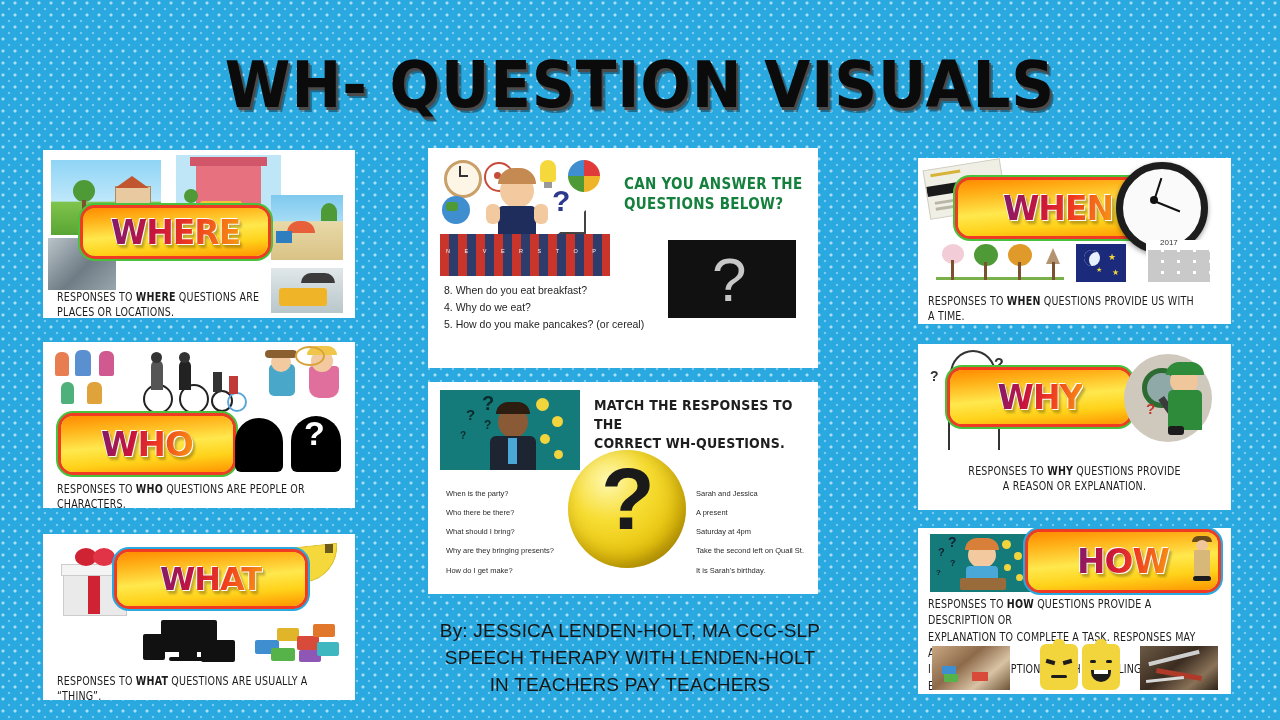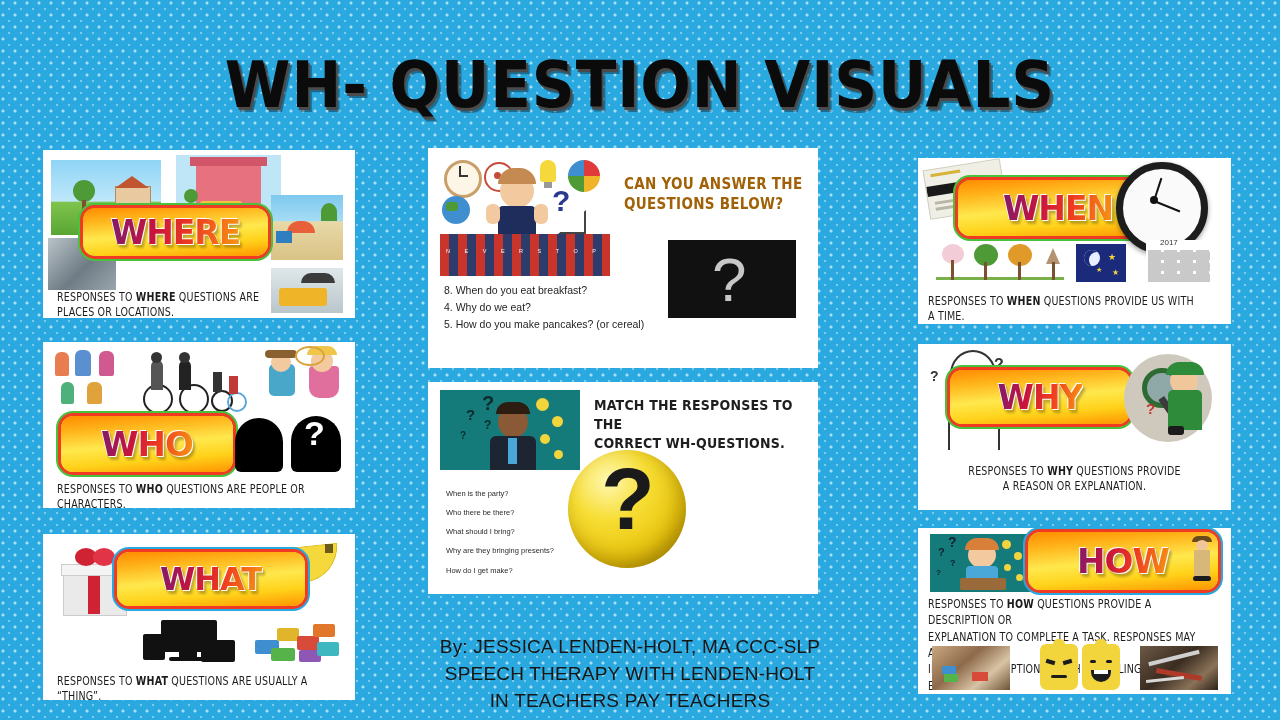--- a/index.html
+++ b/index.html
@@ -61,21 +61,21 @@
   .photo-play{background:linear-gradient(140deg,#c9a882,#8d6a4a 40%,#d8c3a4 70%,#6d5236);}
   .photo-tools{background:linear-gradient(140deg,#6d5a46,#3a2c20 45%,#8a7258 75%,#2d2218);}
   .teal{background:#157a7a;}
   .night{background:#1b2a7a;}
   .black{background:#111;}
 
   
   #footer{
     position:absolute;left:340px;top:618px;width:580px;text-align:center;
     font-family:"Liberation Sans", sans-serif;
-    font-size:19px;line-height:1.42;color:#161616;letter-spacing:.2px;margin-top:16px;
+    font-size:19px;line-height:1.42;color:#161616;letter-spacing:.2px;
   }
 
   
   .circle{border-radius:50%;}
   .qmark{font-family:"Liberation Sans",sans-serif;font-weight:bold;}
   .tinytxt{font-family:"Liberation Sans",sans-serif;font-size:6.5px;color:#2b2b2b;white-space:nowrap;}
 </style>
 </head>
 <body>
 
@@ -208,21 +208,21 @@
       <div class="qmark" style="position:absolute;left:112px;top:28px;font-size:30px;color:#2b3a8f;">?</div>
       <div style="position:absolute;left:118px;top:54px;width:24px;height:20px;border:2px solid #444;clip-path:polygon(0 100%,100% 100%,100% 0);"></div>
       <div class="circle" style="position:absolute;left:60px;top:18px;width:34px;height:34px;background:#f3c9a0;"></div>
       <div style="position:absolute;left:58px;top:12px;width:38px;height:16px;background:#c48a52;border-radius:18px 18px 0 0;"></div>
       <div style="position:absolute;left:58px;top:50px;width:38px;height:32px;background:#1f2d5c;border-radius:5px 5px 0 0;"></div>
       <div style="position:absolute;left:46px;top:48px;width:14px;height:20px;background:#f3c9a0;border-radius:6px;"></div>
       <div style="position:absolute;left:94px;top:48px;width:14px;height:20px;background:#f3c9a0;border-radius:6px;"></div>
       <div style="position:absolute;left:0px;top:78px;width:170px;height:42px;background:repeating-linear-gradient(90deg,#c9352b 0 9px,#2e3c6b 9px 18px);"></div>
       <div class="tinytxt" style="position:absolute;left:6px;top:92px;letter-spacing:6.5px;color:#f5f5f5;font-size:5.5px;">N E V E R  S T O P  L E A R N I N G</div>
     </div>
-    <div style="position:absolute;left:196px;top:26px;width:180px;font-family:'DejaVu Sans Condensed','DejaVu Sans',sans-serif;font-size:15px;font-weight:600;color:#a16207;line-height:1.35;letter-spacing:.3px;">
+    <div style="position:absolute;left:196px;top:26px;width:180px;font-family:'DejaVu Sans Condensed','DejaVu Sans',sans-serif;font-size:15px;font-weight:600;color:#15803d;line-height:1.35;letter-spacing:.3px;">
       <div>CAN YOU ANSWER THE</div>
       <div>QUESTIONS BELOW?</div>
     </div>
     <div class="pic black" style="left:240px;top:92px;width:128px;height:78px;">
       <div class="qmark" style="position:absolute;left:44px;top:4px;font-size:62px;color:#f0f0f0;opacity:.82;font-weight:normal;">?</div>
     </div>
     <div style="position:absolute;left:16px;top:134px;width:230px;font-family:'Liberation Sans',sans-serif;font-size:10.5px;color:#1e1e1e;line-height:1.62;">
       <div>8. When do you eat breakfast?</div>
       <div>4. Why do we eat?</div>
       <div>5. How do you make pancakes? (or cereal)</div>
@@ -251,20 +251,27 @@
     <div class="circle" style="position:absolute;left:140px;top:68px;width:118px;height:118px;background:radial-gradient(circle at 34% 26%,#fff8b0 0%,#f7dd33 34%,#e8c40d 68%,#a88806 100%);box-shadow:inset -6px -8px 18px rgba(120,90,0,.45);">
       <div class="qmark" style="position:absolute;left:33px;top:5px;font-size:88px;line-height:1;color:#1a1a1a;">?</div>
     </div>
     <div style="position:absolute;left:18px;top:102px;width:120px;font-family:'Liberation Sans',sans-serif;font-size:7.5px;color:#2b2b2b;line-height:2.55;">
       <div>When is the party?</div>
       <div>Who there be there?</div>
       <div>What should I bring?</div>
       <div>Why are they bringing presents?</div>
       <div>How do I get make?</div>
     </div>
+    <div style="position:absolute;left:268px;top:102px;width:120px;font-family:'Liberation Sans',sans-serif;font-size:7.5px;color:#2b2b2b;line-height:2.55;">
+      <div>Sarah and Jessica</div>
+      <div>A present</div>
+      <div>Saturday at 4pm</div>
+      <div>Take the second left on Quail St.</div>
+      <div>It is Sarah's birthday.</div>
+    </div>
   </div>
 
   <div class="card" style="left:918px;top:158px;width:313px;height:166px;">
     <div class="pic" style="left:8px;top:6px;width:76px;height:48px;transform:rotate(-9deg);background:#f0efe6;border:1px solid #cfcdc0;">
       <div style="position:absolute;left:0;top:16px;width:76px;height:10px;background:#1a1a1a;"></div>
       <div style="position:absolute;left:6px;top:4px;width:30px;height:3px;background:#d6b33a;"></div>
       <div style="position:absolute;left:6px;top:32px;width:40px;height:3px;background:#b9b6a6;"></div>
       <div style="position:absolute;left:6px;top:38px;width:26px;height:3px;background:#b9b6a6;"></div>
     </div>
     <div class="banner" style="left:40px;top:22px;width:200px;height:56px;">

